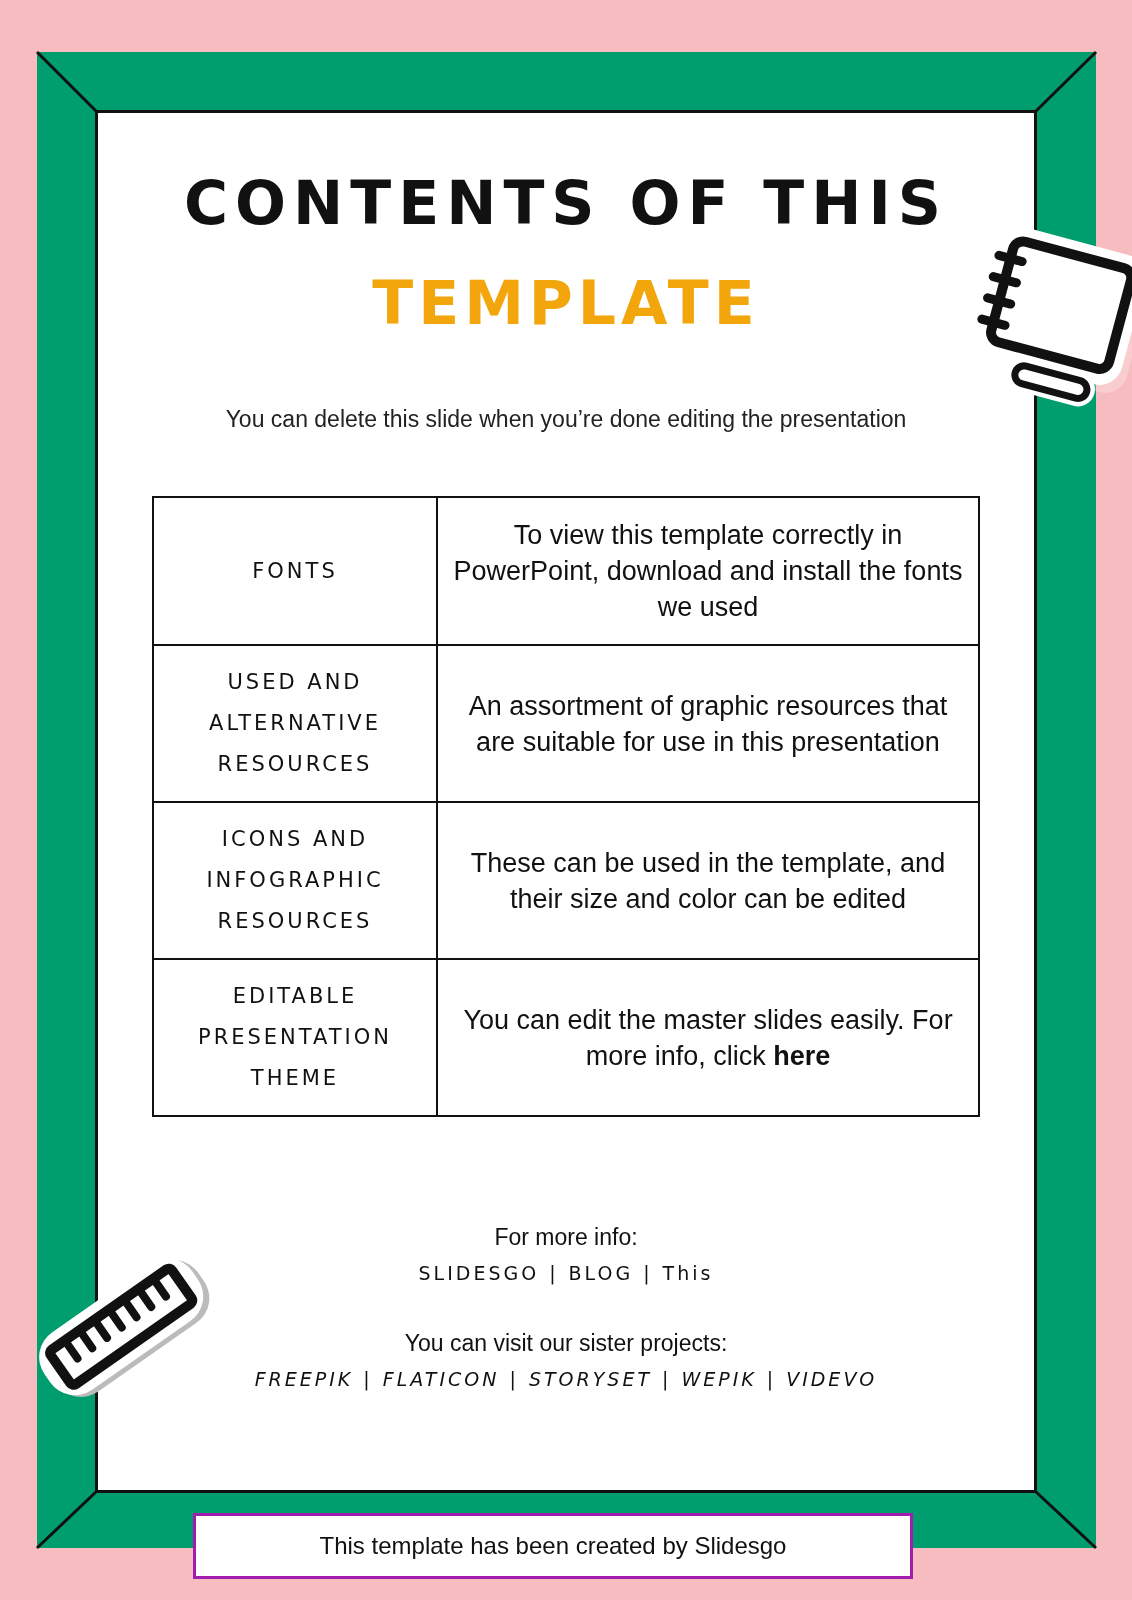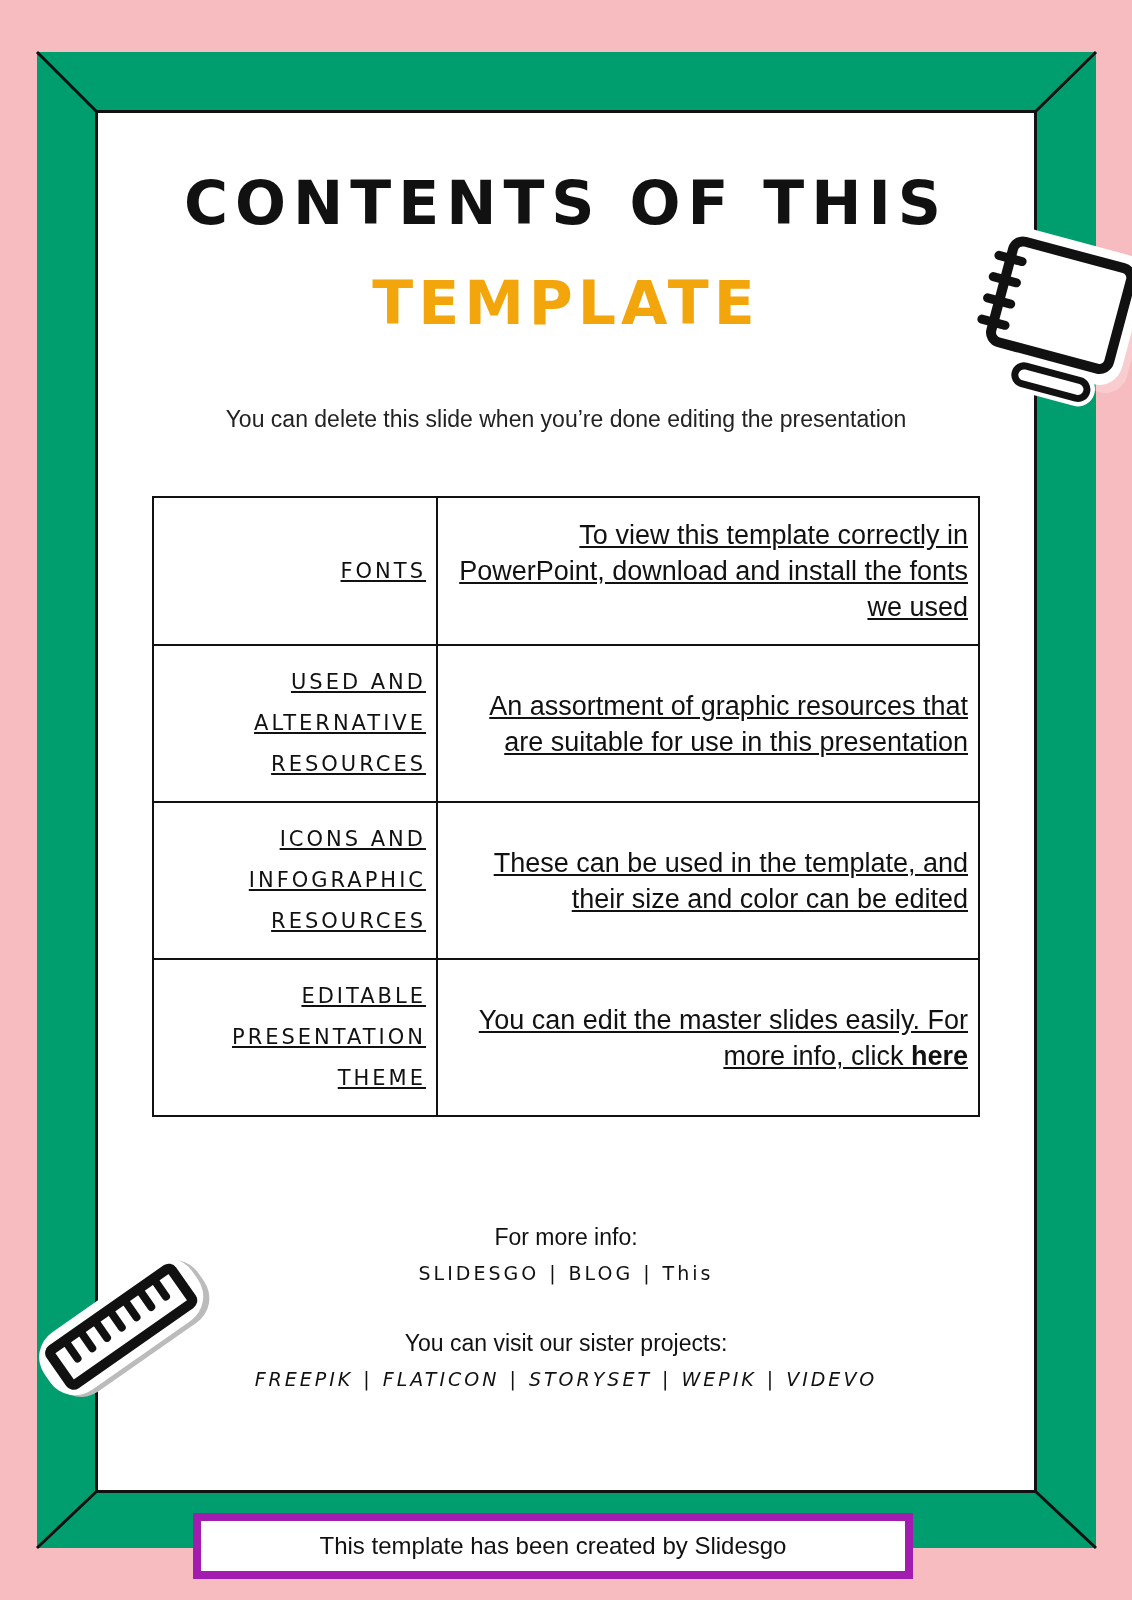--- a/index.html
+++ b/index.html
@@ -27,21 +27,21 @@
   .subtitle {
     position:absolute; left:0; width:1132px; top:406px;
     text-align:center; font-family:"Liberation Sans", sans-serif;
     font-size:23px; color:#222;
   }
   table.contents {
     position:absolute; left:152px; top:496px; width:828px;
     border-collapse:collapse;
   }
   table.contents td {
-    border:2.5px solid #111; text-align:right; vertical-align:middle; padding:16px 10px;text-decoration:underline;
+    border:2.5px solid #111; text-align:center; vertical-align:middle; padding:16px 10px;
   }
   td.label {
     width:262px; font-family:"DejaVu Sans", sans-serif; font-size:21px;
     letter-spacing:3px; line-height:41px; white-space:pre-line;border-radius:24px;
   }
   td.desc {
     font-family:"Liberation Sans", sans-serif; font-size:27px; line-height:36px; color:#111;
   }
   td.desc b { font-weight:bold; }
   .more-info {
@@ -53,21 +53,21 @@
     font-family:"DejaVu Sans", sans-serif; font-size:19px; letter-spacing:3px;
   }
   .links span.sep { margin:0 10px; }
   .links a { color:#111; text-decoration:none;margin-top:19px; }
   .sister {
     position:absolute; left:0; width:1132px; top:1330px; text-align:center;
     font-family:"Liberation Sans", sans-serif; font-size:23px;
   }
   .credit {
     position:absolute; left:193px; top:1513px; width:720px; height:66px;
-    background:#fff; border:8px solid #a21caf; box-sizing:border-box;
+    background:#fff; border:3px solid #a21caf; box-sizing:border-box;
     display:flex; align-items:center; justify-content:center;
     font-family:"Liberation Sans", sans-serif; font-size:24px;
   }
   .sticker { position:absolute; }
 </style>
 </head>
 <body>
 
 <svg class="frame-svg" width="1132" height="1600" viewBox="0 0 1132 1600">
   <rect x="37" y="52" width="1059" height="1496" fill="#009e6f"></rect>

